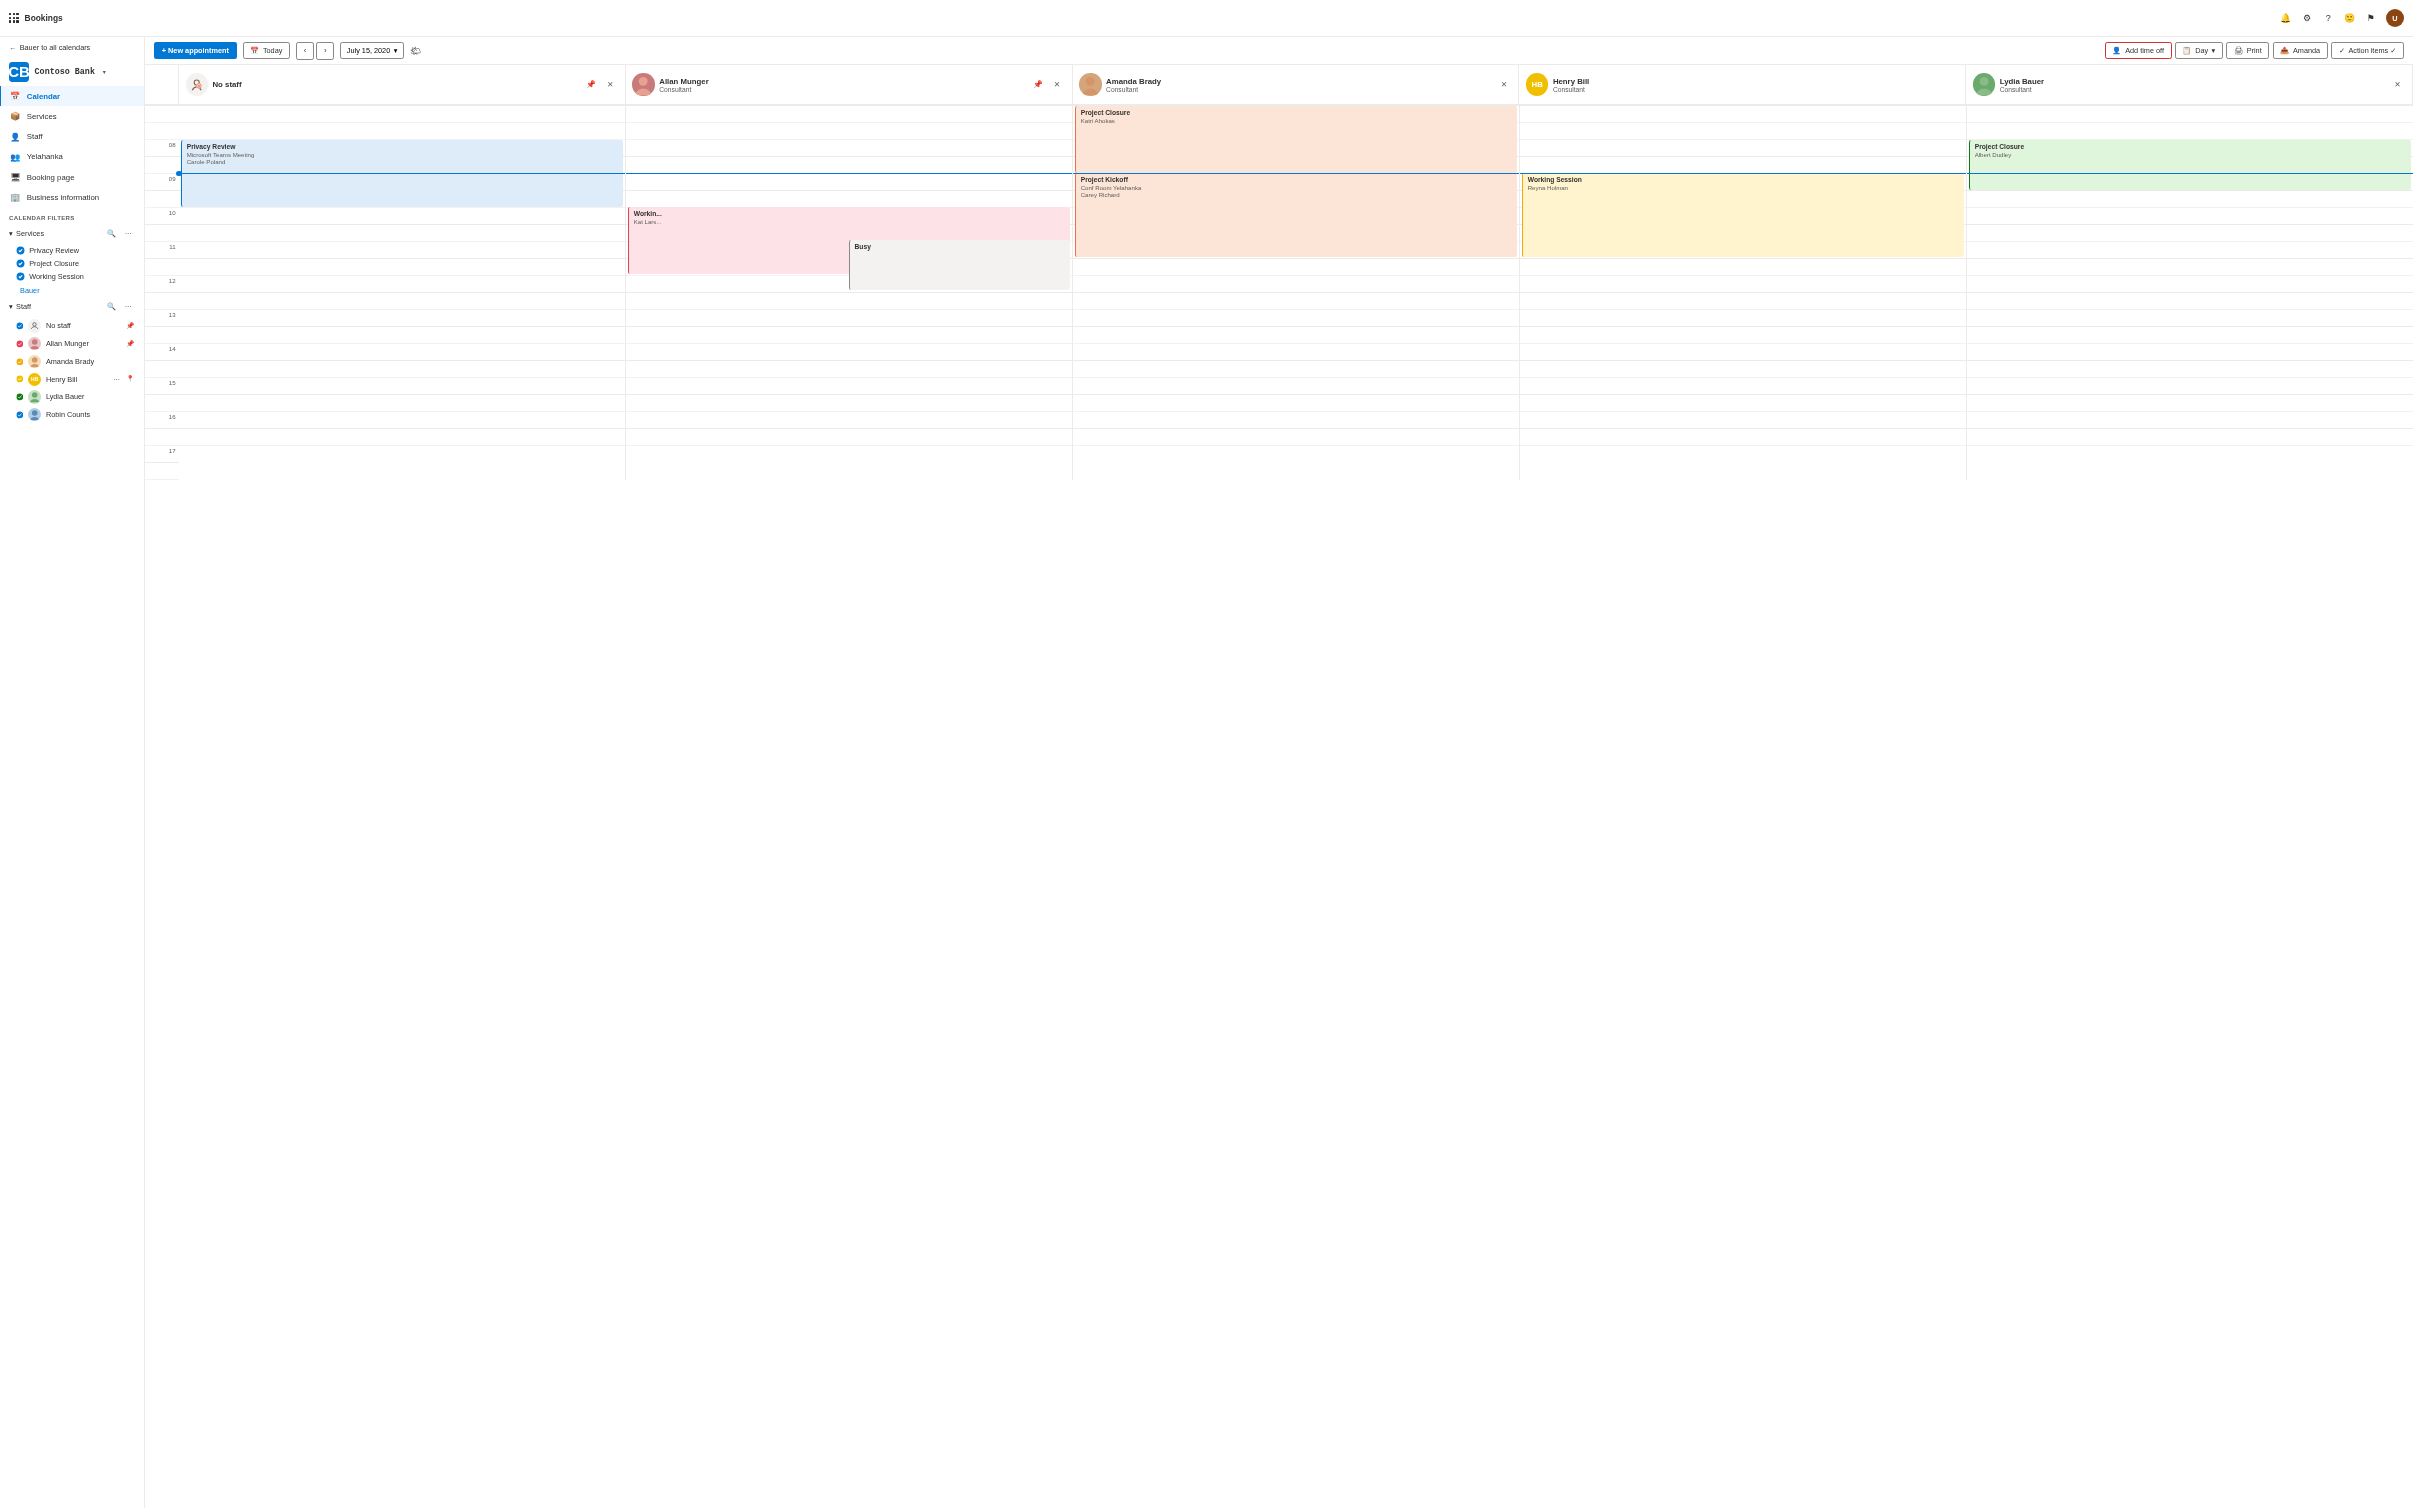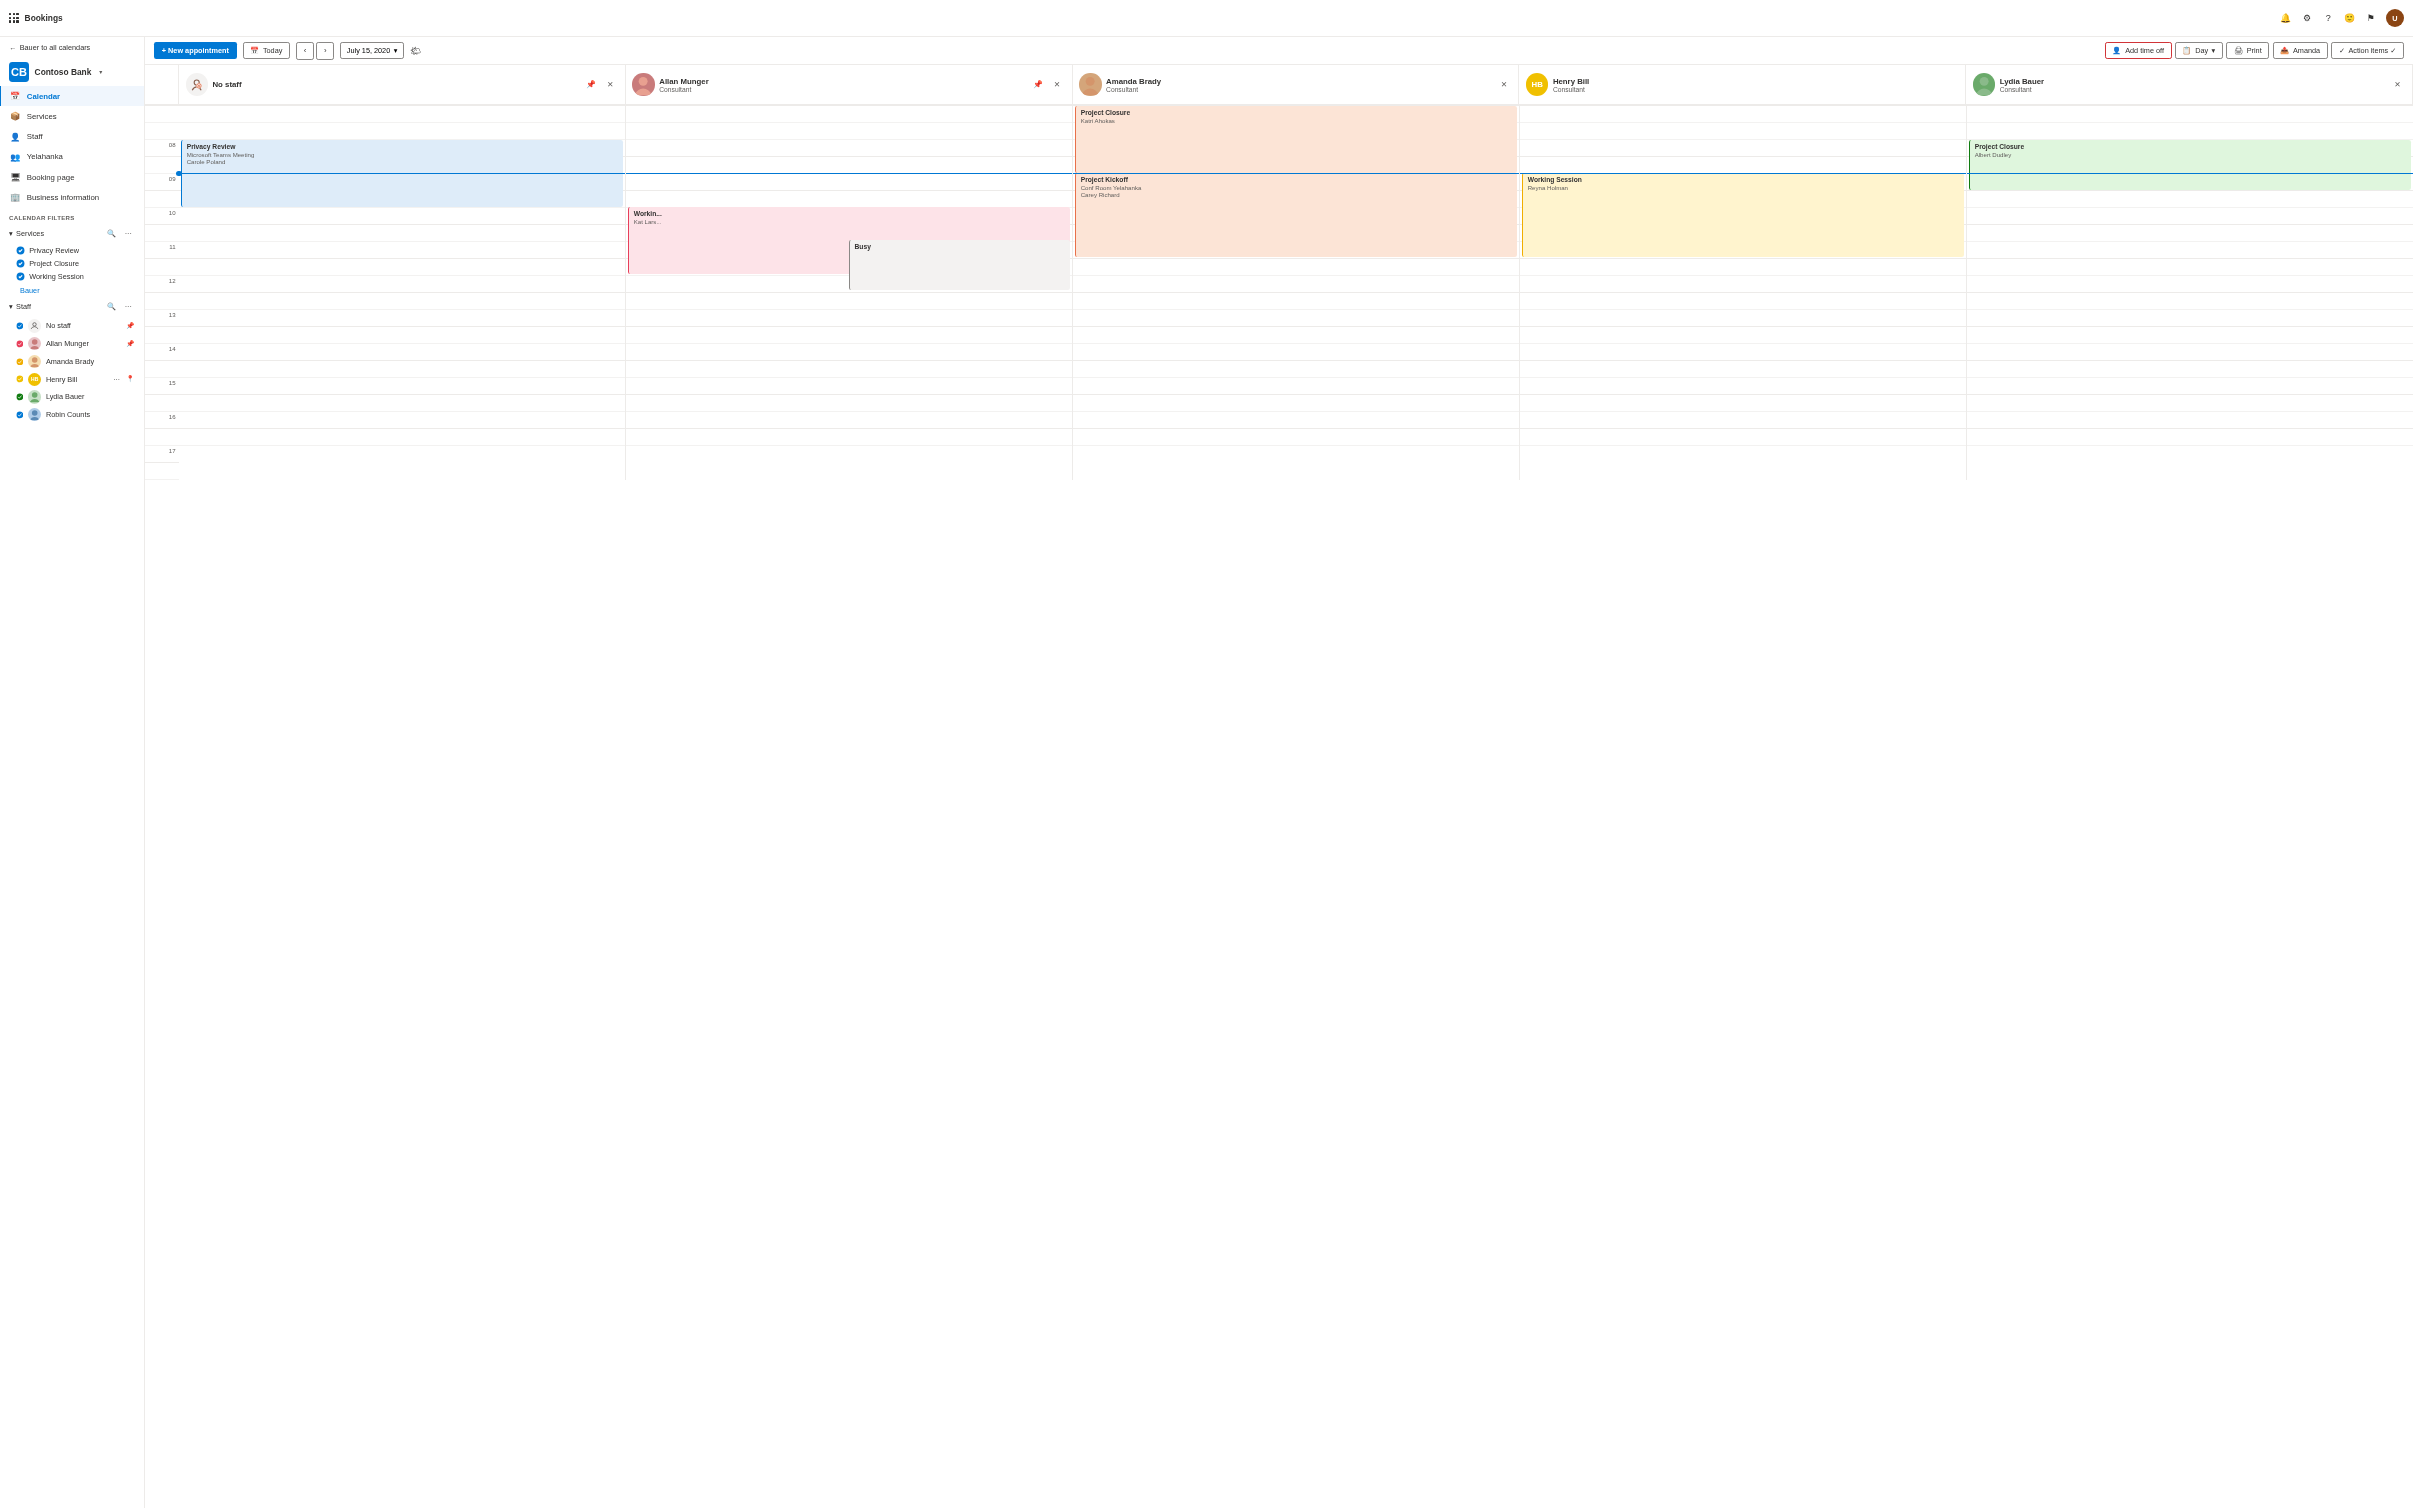--- a/index.html
+++ b/index.html
@@ -13,22 +13,22 @@
     .top-bar-icon { width: 12.3px; height: 12.3px; display: flex; align-items: center; justify-content: center; cursor: pointer; color: #323130; font-size: 9px; }
     .avatar-circle { width: 18px; height: 18px; border-radius: 50%; background: #8b4513; display: flex; align-items: center; justify-content: center; color: white; font-size: 7.3px; font-weight: 600; overflow: hidden; cursor: pointer; }
 
     
     .main-layout { display: flex; flex: 1; overflow: hidden; }
 
     
     .sidebar { width: 145px; min-width: 145px; border-right: 0.6px solid #edebe9; display: flex; flex-direction: column; overflow-y: auto; padding-bottom: 9px; }
     .sidebar-back { display: flex; align-items: center; gap: 3.4px; padding: 5.6px 9px; font-size: 7.3px; color: #323130; cursor: pointer; }
     .org-header { display: flex; align-items: center; gap: 5.6px; padding: 4.5px 9px; cursor: pointer; }
-    .org-icon { width: 20px; height: 20px; border-radius: 3.4px; background: #0078d4; display: flex; align-items: center; justify-content: center; color: white; font-weight: 700; font-size: 11px; }
-    .org-name { font-size: 8.4px; font-weight: 600; }
+    .org-icon { width: 20px; height: 20px; border-radius: 3.4px; background: #0078d4; display: flex; align-items: center; justify-content: center; color: white; font-weight: 700; font-size: 15px; }
+    .org-name { font-size: 8.4px; font-weight: 600; font-family: Liberation Mono, monospace; }
     .chevron { font-size: 6.1px; color: #605e5c; margin-left: 2.2px; }
 
     .nav-item { display: flex; align-items: center; gap: 5.6px; padding: 4.5px 9px; cursor: pointer; color: #323130; font-size: 7.8px; border-left: 1.7px solid transparent; }
     .nav-item.active { color: #0078d4; border-left-color: #0078d4; background: #f0f6fd; font-weight: 600; }
     .nav-icon { width: 11.2px; height: 11.2px; display: flex; align-items: center; justify-content: center; font-size: 8.4px; }
 
     .section-header { font-size: 6.1px; font-weight: 600; color: #605e5c; padding: 6.7px 9px 2.2px; text-transform: uppercase; letter-spacing: 0.3px; }
 
     .filter-section { padding: 0 4.5px; }
     .filter-group-header { display: flex; align-items: center; justify-content: space-between; padding: 3.4px 4.5px; cursor: pointer; }

